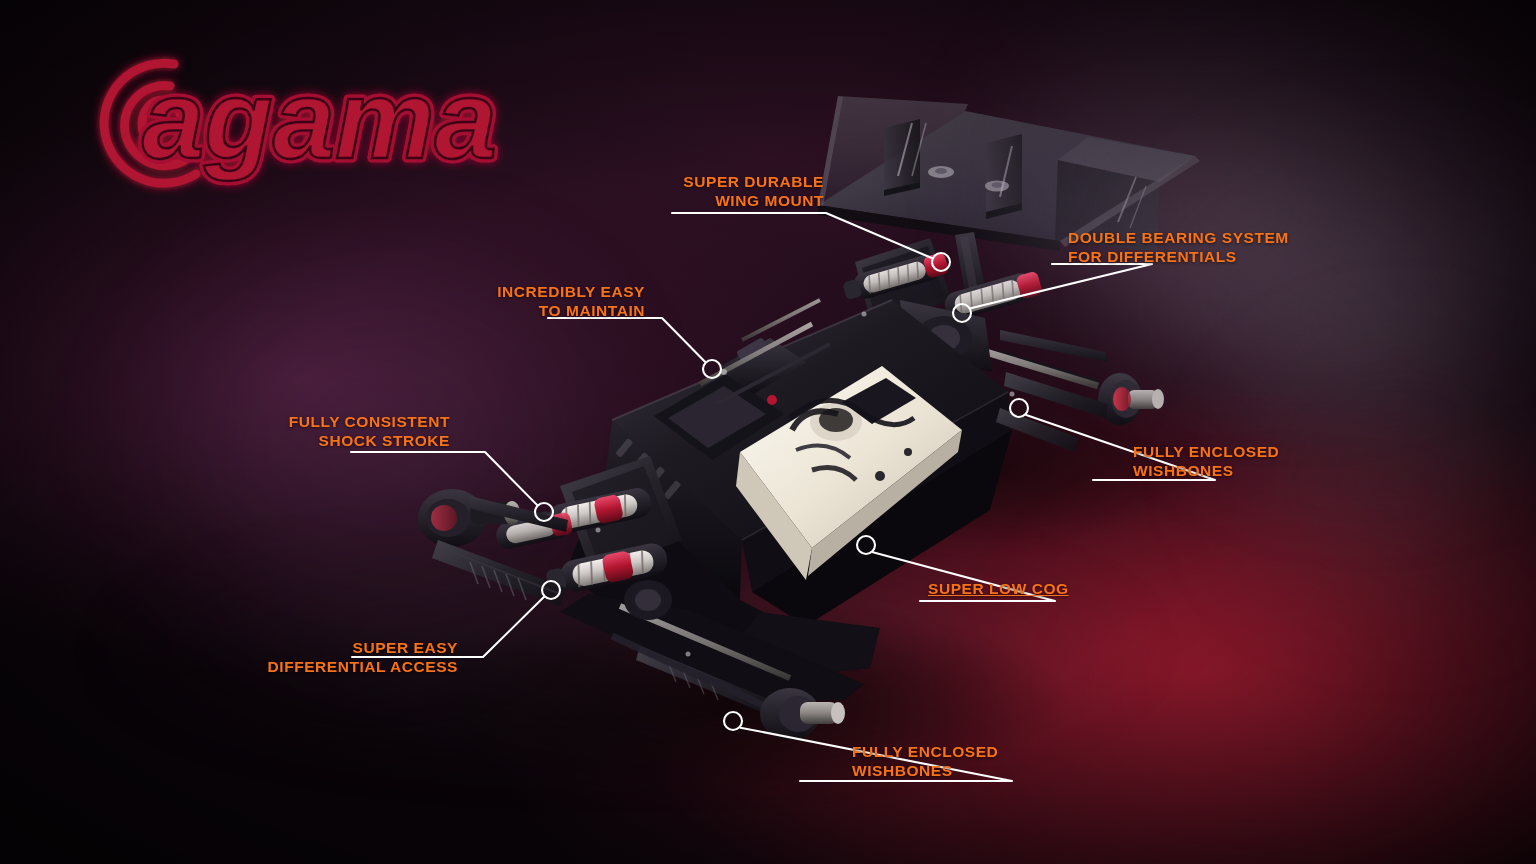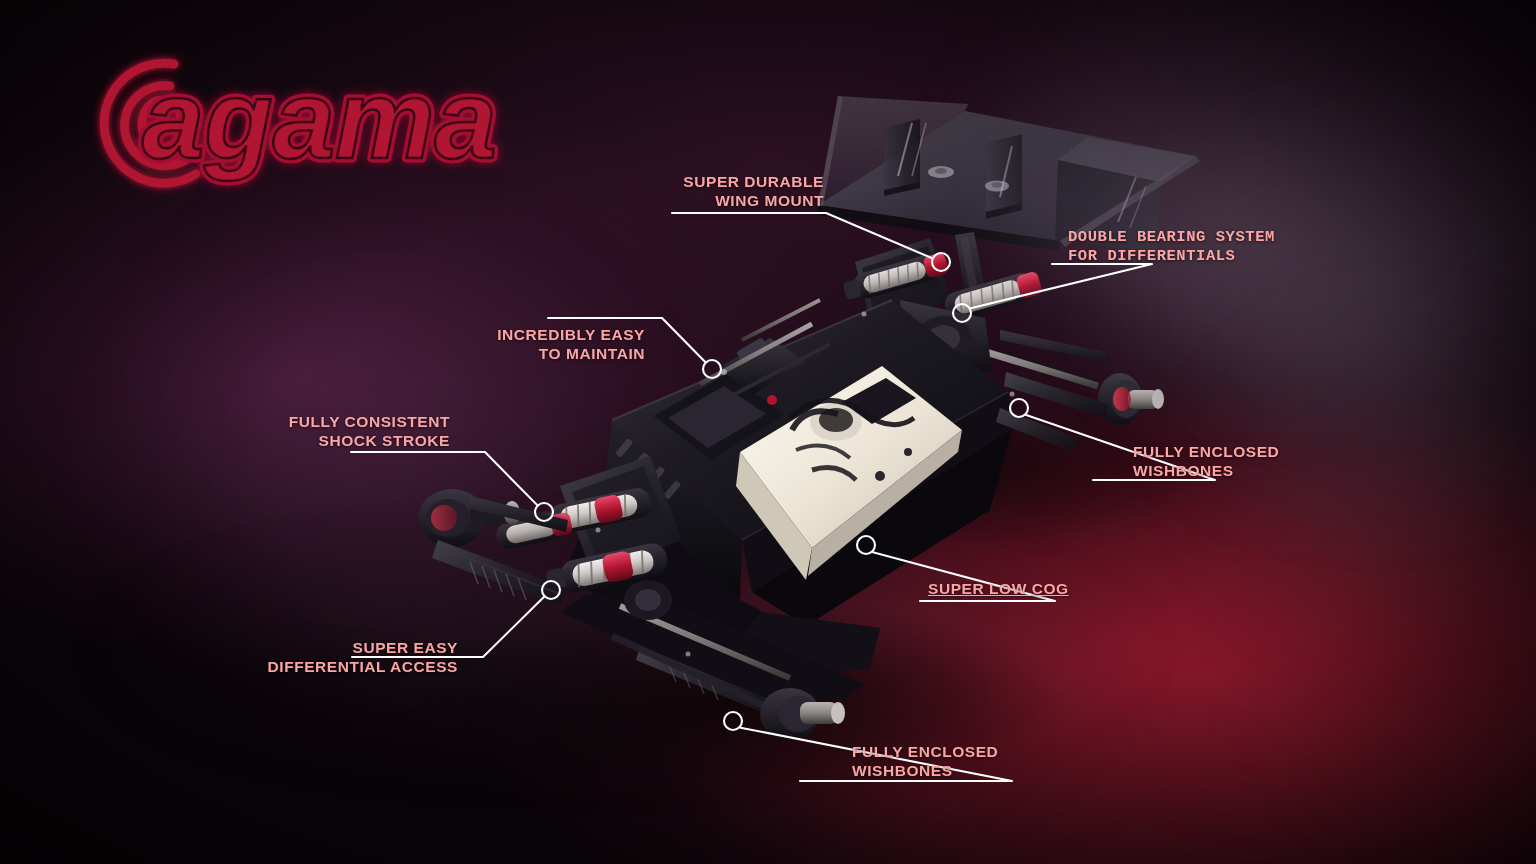--- a/index.html
+++ b/index.html
@@ -81,21 +81,21 @@
   
   .car-wrap {
     position: absolute;
     left: 0; top: 0;
     width: 1536px; height: 864px;
   }
 
   
   .callout-label {
     position: absolute;
-    color: #fca5a5;
+    color: #f97316;
     font-weight: 700;
     font-size: 15.5px;
     line-height: 19px;
     letter-spacing: 0.55px;
     text-transform: uppercase;
     white-space: pre;
     text-shadow: 0 1px 3px rgba(0,0,0,0.62);
     font-stretch: condensed;
   }
   .callout-label.right { text-align: right; }
@@ -483,22 +483,22 @@
         <circle cx="866" cy="545" r="9"></circle>
         <polyline points="352,657 483,657 543.8767493306244,597.0184969830613"></polyline>
         <circle cx="551" cy="590" r="9"></circle>
         <polyline points="800,781 1012,781 740.4495044684408,727.6711980314394"></polyline>
         <circle cx="733" cy="721" r="9"></circle>
       </g>
   </svg>
 
   <div id="labels">
       <div class="callout-label right" style="left: 672px; top: 172px; width: 152px;"><div>SUPER DURABLE</div><div>WING MOUNT</div></div>
-      <div class="callout-label left" style="left: 1068px; top: 228px; width: 232px; font-family: Liberation Mono, monospace;"><div>DOUBLE BEARING SYSTEM</div><div>FOR DIFFERENTIALS</div></div>
-      <div class="callout-label right" style="left: 481px; top: 282px; width: 164px; margin-top: 43px;"><div>INCREDIBLY EASY</div><div>TO MAINTAIN</div></div>
+      <div class="callout-label left" style="left: 1068px; top: 228px; width: 232px;"><div>DOUBLE BEARING SYSTEM</div><div>FOR DIFFERENTIALS</div></div>
+      <div class="callout-label right" style="left: 481px; top: 282px; width: 164px;"><div>INCREDIBLY EASY</div><div>TO MAINTAIN</div></div>
       <div class="callout-label right" style="left: 280px; top: 412px; width: 170px;"><div>FULLY CONSISTENT</div><div>SHOCK STROKE</div></div>
       <div class="callout-label left" style="left: 1133px; top: 442px; width: 160px;"><div>FULLY ENCLOSED</div><div>WISHBONES</div></div>
       <div class="callout-label left" style="left: 928px; top: 579px; width: 148px; text-decoration: underline;"><div>SUPER LOW COG</div></div>
       <div class="callout-label right" style="left: 256px; top: 638px; width: 202px;"><div>SUPER EASY</div><div>DIFFERENTIAL ACCESS</div></div>
       <div class="callout-label left" style="left: 852px; top: 742px; width: 160px;"><div>FULLY ENCLOSED</div><div>WISHBONES</div></div>
     </div>
 
 </div>
 
 </body></html>

